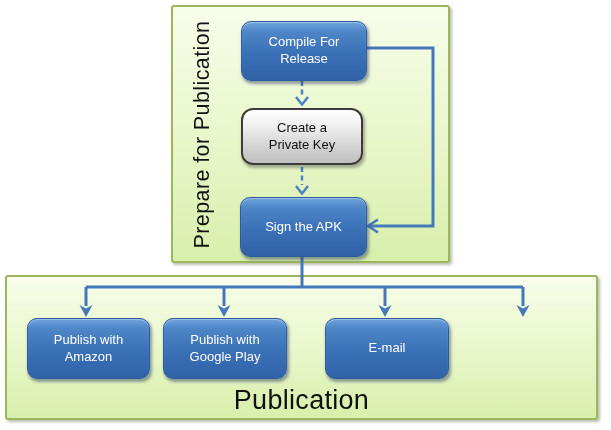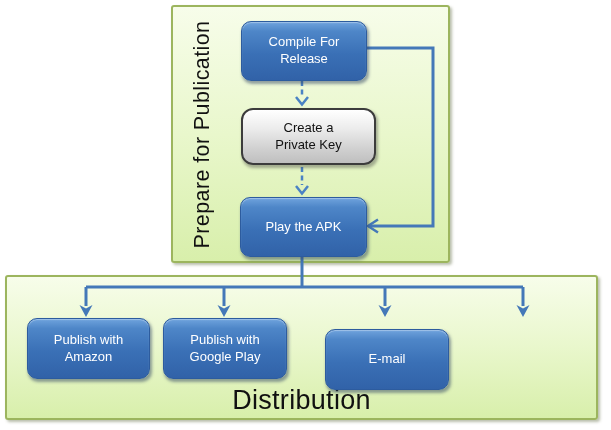--- a/index.html
+++ b/index.html
@@ -41,25 +41,25 @@
     box-shadow:1.5px 2.5px 3px rgba(50,70,100,0.5), inset 0 1px 1px rgba(255,255,255,0.35);
   }
   .node.gray {
     color:#111;
     background:linear-gradient(180deg,#ffffff 0%, #ececec 35%, #cfcfcf 75%, var(--node-gray,#bfbfbf) 100%);
     border:2px solid var(--node-gray-border,#3c3c3c); border-radius:12px;
     box-shadow:1.5px 2.5px 3px rgba(60,60,60,0.4);
   }
 
   .node-compile  { left:241px; top:21px;  width:124px; height:58px; }
-  .node-create   { left:241px; top:108px; width:135px; height:57px; box-sizing:border-box; }
+  .node-create   { left:241px; top:108px; width:122px; height:57px; box-sizing:border-box; }
   .node-sign     { left:240px; top:197px; width:125px; height:58px; }
   .node-amazon   { left:27px;  top:318px; width:121px; height:59px; }
   .node-gplay    { left:163px; top:318px; width:122px; height:59px; }
-  .node-email    { left:325px; top:318px; width:122px; height:59px;margin-top:11px; }
+  .node-email    { left:325px; top:318px; width:122px; height:59px; }
   .node-download { left:463px; top:318px; width:122px; height:59px; }
 
   svg.connectors { position:absolute; left:0; top:0; pointer-events:none; }
   .c-solid  { stroke:var(--connector,#4478b8); stroke-width:3;   fill:none; }
   .c-dash   { stroke:#4a82c4; stroke-width:2.5; fill:none; stroke-dasharray:5 3.5; }
   .c-chev   { stroke:#4a82c4; stroke-width:2.5; fill:none; }
   .c-chev-s { stroke:var(--connector,#4478b8); stroke-width:2.5; fill:none; }
   .c-head   { fill:var(--connector,#4478b8); stroke:none; }
 </style>
 </head>
@@ -89,32 +89,32 @@
     <path class="c-solid" d="M523 287 V306"></path>
     <path class="c-head" d="M79.5 305 L86 317 L92.5 305 L86 308.5 Z"></path>
     <path class="c-head" d="M217.5 305 L224 317 L230.5 305 L224 308.5 Z"></path>
     <path class="c-head" d="M378.5 305 L385 317 L391.5 305 L385 308.5 Z"></path>
     <path class="c-head" d="M516.5 305 L523 317 L529.5 305 L523 308.5 Z"></path>
   </svg>
 
   <div class="vtitle-wrap">
     <span class="vtitle">Prepare for Publication</span>
   </div>
-  <div class="btitle">Distribution</div>
+  <div class="btitle">Publication</div>
 
   <div class="node blue node-compile">
     <span class="lbl">Compile For
 Release</span>
   </div>
   <div class="node gray node-create">
     <span class="lbl">Create a
 Private Key</span>
   </div>
   <div class="node blue node-sign">
-    <span class="lbl">Play the APK</span>
+    <span class="lbl">Sign the APK</span>
   </div>
   <div class="node blue node-amazon">
     <span class="lbl">Publish with
 Amazon</span>
   </div>
   <div class="node blue node-gplay">
     <span class="lbl">Publish with
 Google Play</span>
   </div>
   <div class="node blue node-email">

